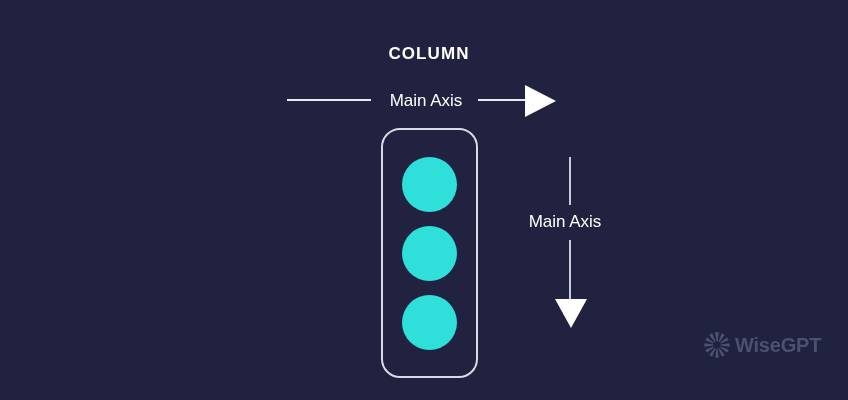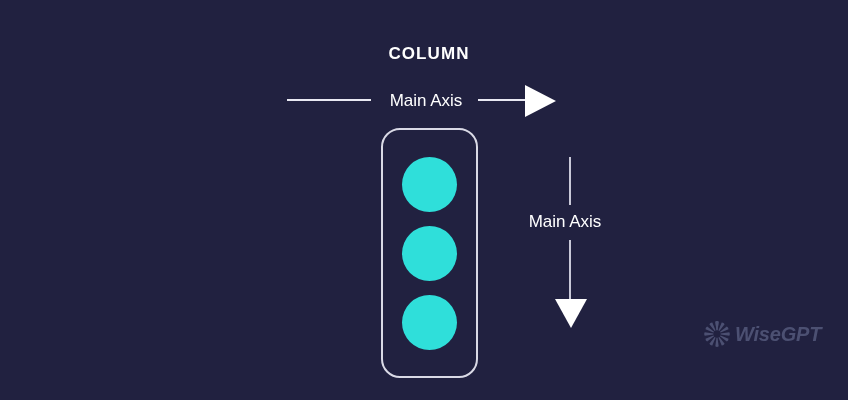--- a/index.html
+++ b/index.html
@@ -146,25 +146,24 @@
     height: 0;
     border-left: 16px solid transparent;
     border-right: 16px solid transparent;
     border-top: 29px solid #ffffff;
   }
 
   
   #logo {
     position: absolute;
     left: 703px;
-    top: 320px;
+    top: 331px;
     display: flex;
     align-items: center;
     gap: 4px;
-    font-style: italic;
   }
   #logo-icon {
     width: 28px;
     height: 28px;
     display: block;
   }
   #logo-text {
     font-size: 20px;
     font-weight: bold;
     color: #4c5072;

